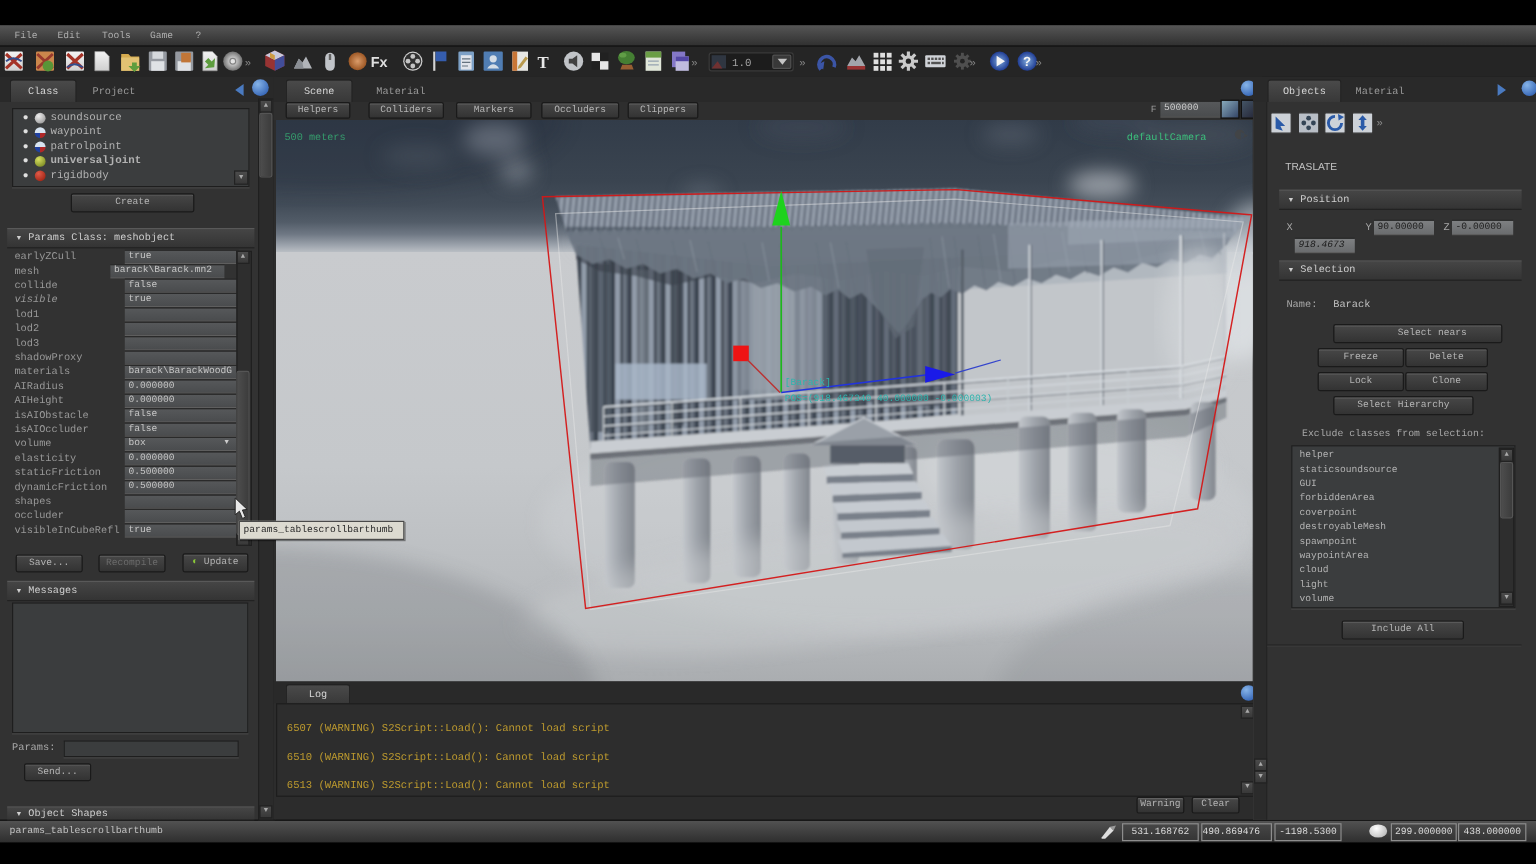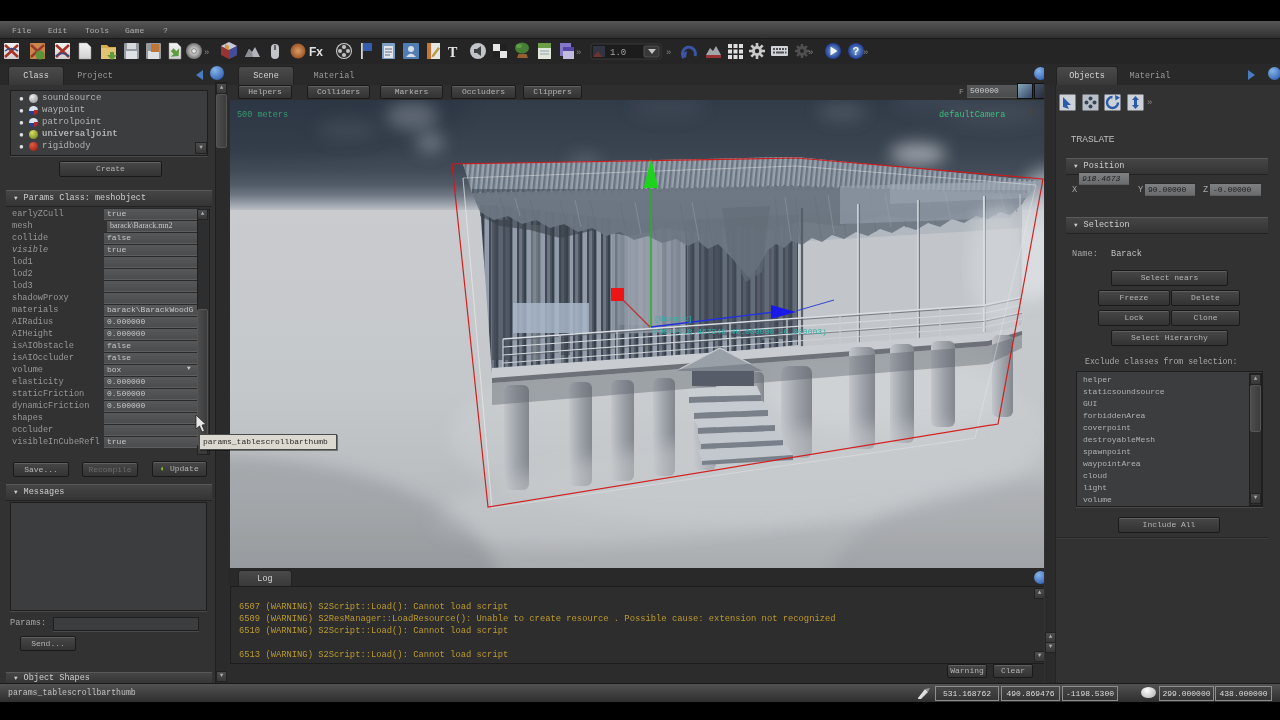--- a/index.html
+++ b/index.html
@@ -309,21 +309,21 @@
     <div class="arr" style="left:184px;top:51px;width:10px;height:10px;line-height:9px;">▼</div>
   </div>
   <div class="btn" style="left:59px;top:97px;width:101px;height:14px;line-height:14px;">Create</div>
 
   <div class="hdr" style="left:6px;top:126px;width:206px;height:15px;line-height:15px;"><span style="margin-left:8px;font-size:6px;">▼</span><span style="margin-left:6px;">Params Class: meshobject</span></div>
 
   <div id="ptable" class="abs" style="left:6px;top:143px;width:206px;height:246px;font-size:8.6px;">
         <div class="t" style="left:6px;top:2px;color:#989898;">earlyZCull</div>
         <div class="fld" style="left:98px;top:1px;width:92px;height:10px;">true</div>
         <div class="t" style="left:6px;top:14px;color:#989898;">mesh</div>
-        <div class="fld" style="left:101px;top:13px;width:92px;height:10px;font-family:Liberation Serif, serif;">barack\Barack.mn2</div>
+        <div class="fld" style="left:86px;top:13px;width:92px;height:10px;">barack\Barack.mn2</div>
         <div class="t" style="left:6px;top:26px;color:#989898;">collide</div>
         <div class="fld" style="left:98px;top:25px;width:92px;height:10px;">false</div>
         <div class="t" style="left:6px;top:38px;color:#989898;font-style:italic;">visible</div>
         <div class="fld" style="left:98px;top:37px;width:92px;height:10px;">true</div>
         <div class="t" style="left:6px;top:50px;color:#989898;">lod1</div>
         <div class="fld" style="left:98px;top:49px;width:92px;height:10px;"></div>
         <div class="t" style="left:6px;top:62px;color:#989898;">lod2</div>
         <div class="fld" style="left:98px;top:61px;width:92px;height:10px;"></div>
         <div class="t" style="left:6px;top:74px;color:#989898;">lod3</div>
         <div class="fld" style="left:98px;top:73px;width:92px;height:10px;"></div>
@@ -632,21 +632,20 @@
   <ellipse cx="40" cy="0" rx="200" ry="60" fill="#20293a" opacity=".25" filter="url(#bl8)"></ellipse>
   </svg>
   </div>
 
   <div class="abs" style="left:0;top:504px;width:824px;height:18px;background:#292929;"></div>
   <div class="tab" style="left:10px;top:506px;width:52px;height:16px;line-height:16px;">Log</div>
   <div class="abs" style="left:806px;top:507px;width:13px;height:13px;border-radius:7px;background:radial-gradient(circle at 35% 30%,#86b4e8,#2050a8);"></div>
 
   <div class="abs" style="left:2px;top:522px;width:814px;height:76px;background:#2d2d2d;border:1px solid #1d1d1d;font-size:8.8px;color:#bd9a2e;">
     <div class="t" style="left:8px;top:15px;">6507 (WARNING) S2Script::Load(): Cannot load script</div>
-    <div class="t" style="left:8px;top:27px;">6509 (WARNING) S2ResManager::LoadResource(): Unable to create resource  . Possible cause: extension not recognized</div>
     <div class="t" style="left:8px;top:39px;">6510 (WARNING) S2Script::Load(): Cannot load script</div>
     <div class="t" style="left:8px;top:63px;">6513 (WARNING) S2Script::Load(): Cannot load script</div>
     <div class="arr" style="left:803px;top:1px;width:9px;height:9px;">▲</div>
     <div class="arr" style="left:803px;top:64px;width:9px;height:9px;">▼</div>
   </div>
   <div class="btn" style="left:719px;top:600px;width:38px;height:12px;line-height:12px;">Warning</div>
   <div class="btn" style="left:765px;top:600px;width:38px;height:12px;line-height:12px;">Clear</div>
 </div>
 
 <div id="rightpanel" class="abs" style="left:1044px;top:64px;width:236px;height:619px;background:#323232;">
@@ -679,29 +678,29 @@
         </g>
     <g transform="translate(68,0)">
           <rect x="0" y="0" width="17" height="17" rx="1" fill="#cdd2d8" stroke="#333"></rect>
           <path d="M8.5 2 l3.5 4 h-2 v5 h2 l-3.5 4 -3.5 -4 h2 v-5 h-2z" fill="#2a5aa8"></path>
         </g>
   </svg>
   <div class="t" style="left:103px;top:34px;font-size:9px;color:#8a8a8a;">»</div>
   <div class="t" style="left:27px;top:70px;font-size:8.5px;color:#c4c4c4;font-family:'Liberation Sans',sans-serif;">TRASLATE</div>
   <div class="hdr" style="left:22px;top:94px;width:202px;height:15px;line-height:15px;"><span style="margin-left:8px;font-size:6px;">▼</span><span style="margin-left:6px;">Position</span></div>
   <div class="t" style="left:28px;top:121px;font-size:8.6px;color:#a8a8a8;">X</div>
-  <div class="fld" style="left:35px;top:108px;width:47px;height:11px;line-height:11px;background:linear-gradient(#7e8082,#6a6c6e);color:#1c1c1c;font-style:italic;">918.4673</div>
+  <div class="fld" style="left:35px;top:134px;width:47px;height:11px;line-height:11px;background:linear-gradient(#7e8082,#6a6c6e);color:#1c1c1c;font-style:italic;">918.4673</div>
   <div class="t" style="left:94px;top:121px;font-size:8.6px;color:#a8a8a8;">Y</div>
   <div class="fld" style="left:101px;top:119px;width:47px;height:11px;line-height:11px;background:linear-gradient(#7e8082,#6a6c6e);color:#1c1c1c;">90.00000</div>
   <div class="t" style="left:159px;top:121px;font-size:8.6px;color:#a8a8a8;">Z</div>
   <div class="fld" style="left:166px;top:119px;width:48px;height:11px;line-height:11px;background:linear-gradient(#7e8082,#6a6c6e);color:#1c1c1c;">-0.00000</div>
   <div class="hdr" style="left:22px;top:153px;width:202px;height:15px;line-height:15px;"><span style="margin-left:8px;font-size:6px;">▼</span><span style="margin-left:6px;">Selection</span></div>
   <div class="t" style="left:28px;top:185px;font-size:8.6px;color:#a8a8a8;">Name:</div>
   <div class="t" style="left:67px;top:185px;font-size:8.6px;color:#c0c0c0;">Barack</div>
-  <div class="btn" style="left:67px;top:206px;width:115px;height:14px;line-height:14px;">Select nears</div>
+  <div class="btn" style="left:67px;top:206px;width:115px;height:14px;line-height:14px;padding-left:24px;">Select nears</div>
   <div class="btn" style="left:54px;top:226px;width:70px;height:14px;line-height:14px;">Freeze</div>
   <div class="btn" style="left:127px;top:226px;width:67px;height:14px;line-height:14px;">Delete</div>
   <div class="btn" style="left:54px;top:246px;width:70px;height:14px;line-height:14px;">Lock</div>
   <div class="btn" style="left:127px;top:246px;width:67px;height:14px;line-height:14px;">Clone</div>
   <div class="btn" style="left:67px;top:266px;width:115px;height:14px;line-height:14px;">Select Hierarchy</div>
   <div class="t" style="left:41px;top:293px;font-size:8.2px;color:#a8a8a8;">Exclude classes from selection:</div>
   <div class="lb" style="left:32px;top:307px;width:185px;height:134px;font-size:8px;color:#b2b2b2;">
     <div class="t" style="left:6px;top:3px;">helper</div>
     <div class="t" style="left:6px;top:15px;">staticsoundsource</div>
     <div class="t" style="left:6px;top:27px;">GUI</div>
@@ -722,19 +721,19 @@
   <div class="abs" style="left:12px;top:473px;width:212px;height:1px;background:#252525;border-bottom:1px solid #3e3e3e;"></div>
 </div>
 
 <div id="statusbar" class="abs" style="left:0;top:683px;width:1280px;height:18px;background:linear-gradient(#525252,#2e2e2e);border-top:1px solid #1a1a1a;">
   <span class="t" style="left:8px;top:4px;font-size:8.2px;color:#c2c2c2;">params_tablescrollbarthumb</span>
   <svg class="abs" style="left:917px;top:3px;" width="14" height="13">
         <path d="M1 11 L8 2 L11 5 L4 12 L1 12z" fill="#ddd"></path>
         <path d="M8 2 l3 3 2 -4 -5 1z" fill="#999"></path>
       </svg>
   <div class="abs" style="left:935px;top:2px;width:62px;height:13px;border:1px solid #8d8d8d;background:rgba(60,60,60,.35);color:#dcdcdc;font-size:8px;text-align:center;line-height:13px;">531.168762</div>
-  <div class="abs" style="left:1001px;top:2px;width:57px;height:13px;border:1px solid #8d8d8d;background:rgba(60,60,60,.35);color:#dcdcdc;font-size:8px;text-align:center;line-height:13px;">490.869476</div>
+  <div class="abs" style="left:1001px;top:2px;width:57px;height:13px;border:1px solid #8d8d8d;background:rgba(60,60,60,.35);color:#dcdcdc;font-size:8px;text-align:left;line-height:13px;">490.869476</div>
   <div class="abs" style="left:1062px;top:2px;width:54px;height:13px;border:1px solid #8d8d8d;background:rgba(60,60,60,.35);color:#dcdcdc;font-size:8px;text-align:center;line-height:13px;">-1198.5300</div>
   <div class="abs" style="left:1141px;top:3px;width:15px;height:11px;border-radius:50%;background:radial-gradient(circle at 40% 30%,#fff,#aaa);"></div>
   <div class="abs" style="left:1159px;top:2px;width:53px;height:13px;border:1px solid #8d8d8d;background:rgba(60,60,60,.35);color:#dcdcdc;font-size:8px;text-align:center;line-height:13px;">299.000000</div>
   <div class="abs" style="left:1215px;top:2px;width:55px;height:13px;border:1px solid #8d8d8d;background:rgba(60,60,60,.35);color:#dcdcdc;font-size:8px;text-align:center;line-height:13px;">438.000000</div>
 </div>
 
 </div>
 </body></html>

